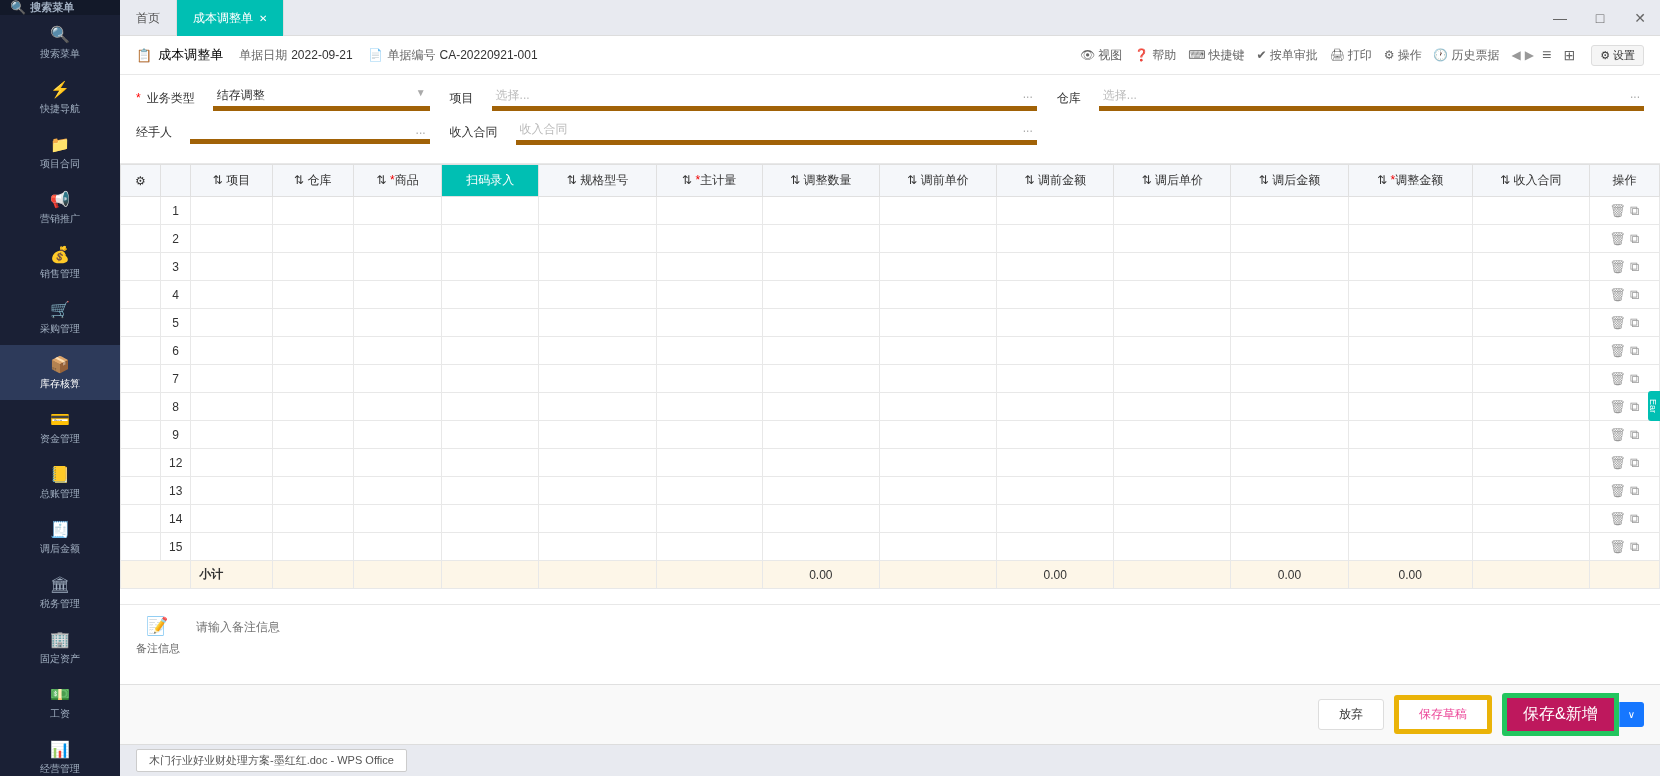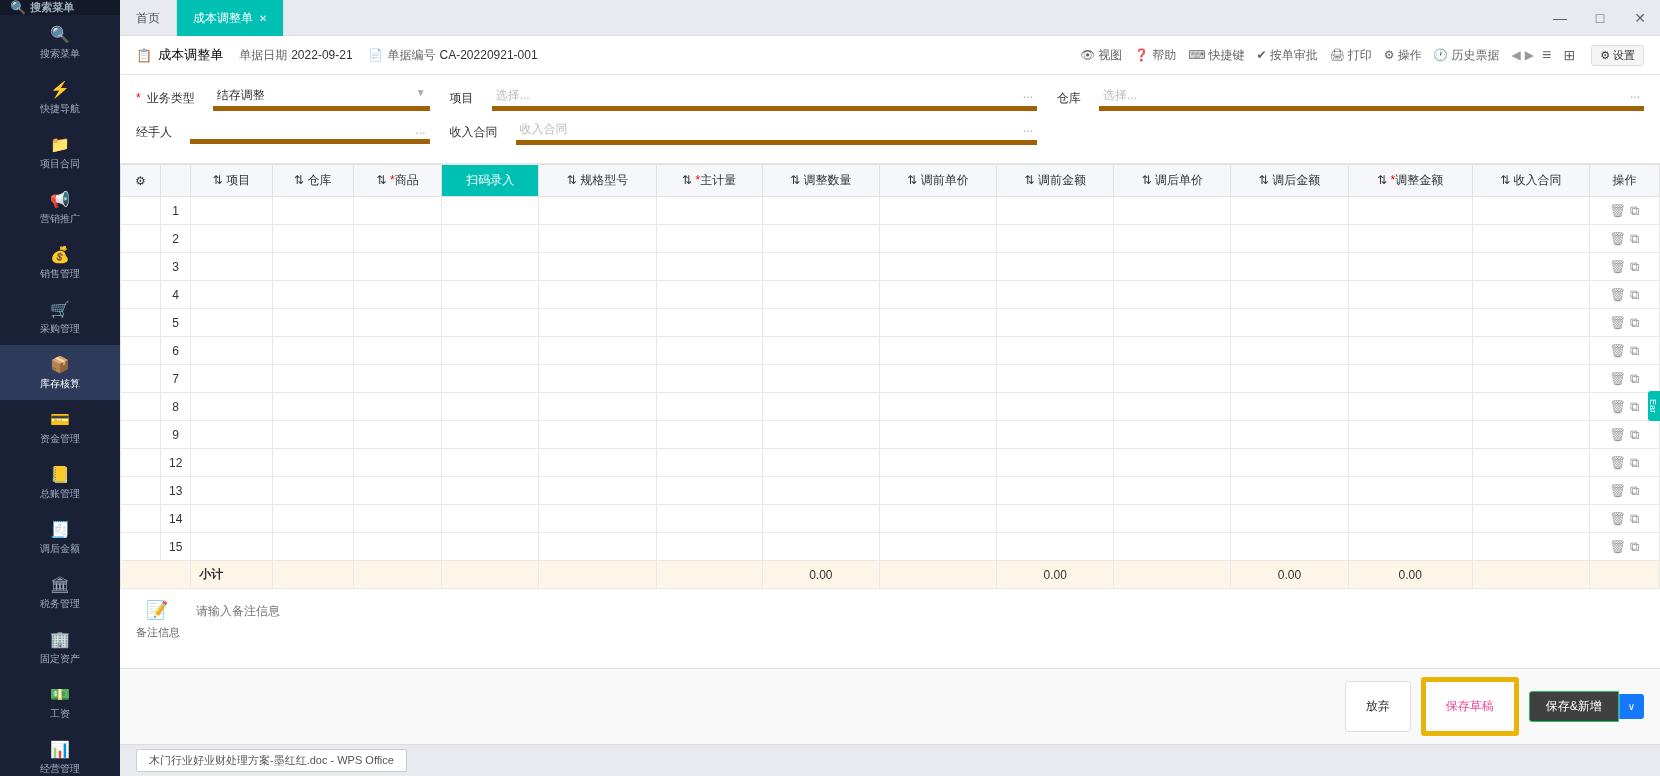--- a/index.html
+++ b/index.html
@@ -74,25 +74,25 @@
     .notes-icon-area { display: flex; flex-direction: column; align-items: center; gap: 4px; }
     .notes-icon { font-size: 18px; color: #555; }
     .notes-label { font-size: 11px; color: #666; }
     .notes-input { flex: 1; border: none; outline: none; font-size: 12px; color: #999; padding: 4px; resize: none; height: 50px; }
 
     
     .bottom-bar { display: flex; align-items: center; justify-content: flex-end; padding: 8px 16px; background: #f9f9f9; border-top: 1px solid #e0e0e0; gap: 10px; flex-shrink: 0; }
     .taskbar { display: flex; align-items: center; padding: 4px 16px; background: #e8eaf0; border-top: 1px solid #ddd; flex-shrink: 0; }
     .taskbar-item { background: #fff; border: 1px solid #ccc; padding: 3px 12px; font-size: 11px; color: #555; cursor: pointer; border-radius: 2px; }
 
-    .btn { padding: 16px 20px; border: 1px solid #ddd; cursor: pointer; font-size: 12px; border-radius: 3px; }
+    .btn { padding: 6px 20px; border: 1px solid #ddd; cursor: pointer; font-size: 12px; border-radius: 3px; }
     .btn-default { background: #fff; color: #333; }
     .btn-outline { background: #fff; color: #ec4899; border: 5px solid #eab308; }
     .btn-primary-split { display: flex; align-items: center; }
-    .btn-primary-main { background: #404040; color: #fff; border: 1px solid #22c55e; border-radius: 3px 0 0 3px; padding: 6px 16px; cursor: pointer; font-size: 12px; }
+    .btn-primary-main { background: #be185d; color: #fff; border: 5px solid #22c55e; border-radius: 3px 0 0 3px; padding: 6px 16px; cursor: pointer; font-size: 16px; }
     .btn-primary-arrow { background: #1677ff; color: #fff; border: 1px solid #1677ff; border-left: 1px solid #4a9fff; border-radius: 0 3px 3px 0; padding: 6px 8px; cursor: pointer; font-size: 10px; }
 
     
     .right-edge { position: absolute; right: 0; top: 50%; transform: translateY(-50%); width: 12px; background: #00bfb3; color: #fff; font-size: 9px; writing-mode: vertical-rl; text-align: center; padding: 8px 2px; cursor: pointer; border-radius: 3px 0 0 3px; }
   </style>
 </head>
 <body>
 
 <div class="app-container">
 

